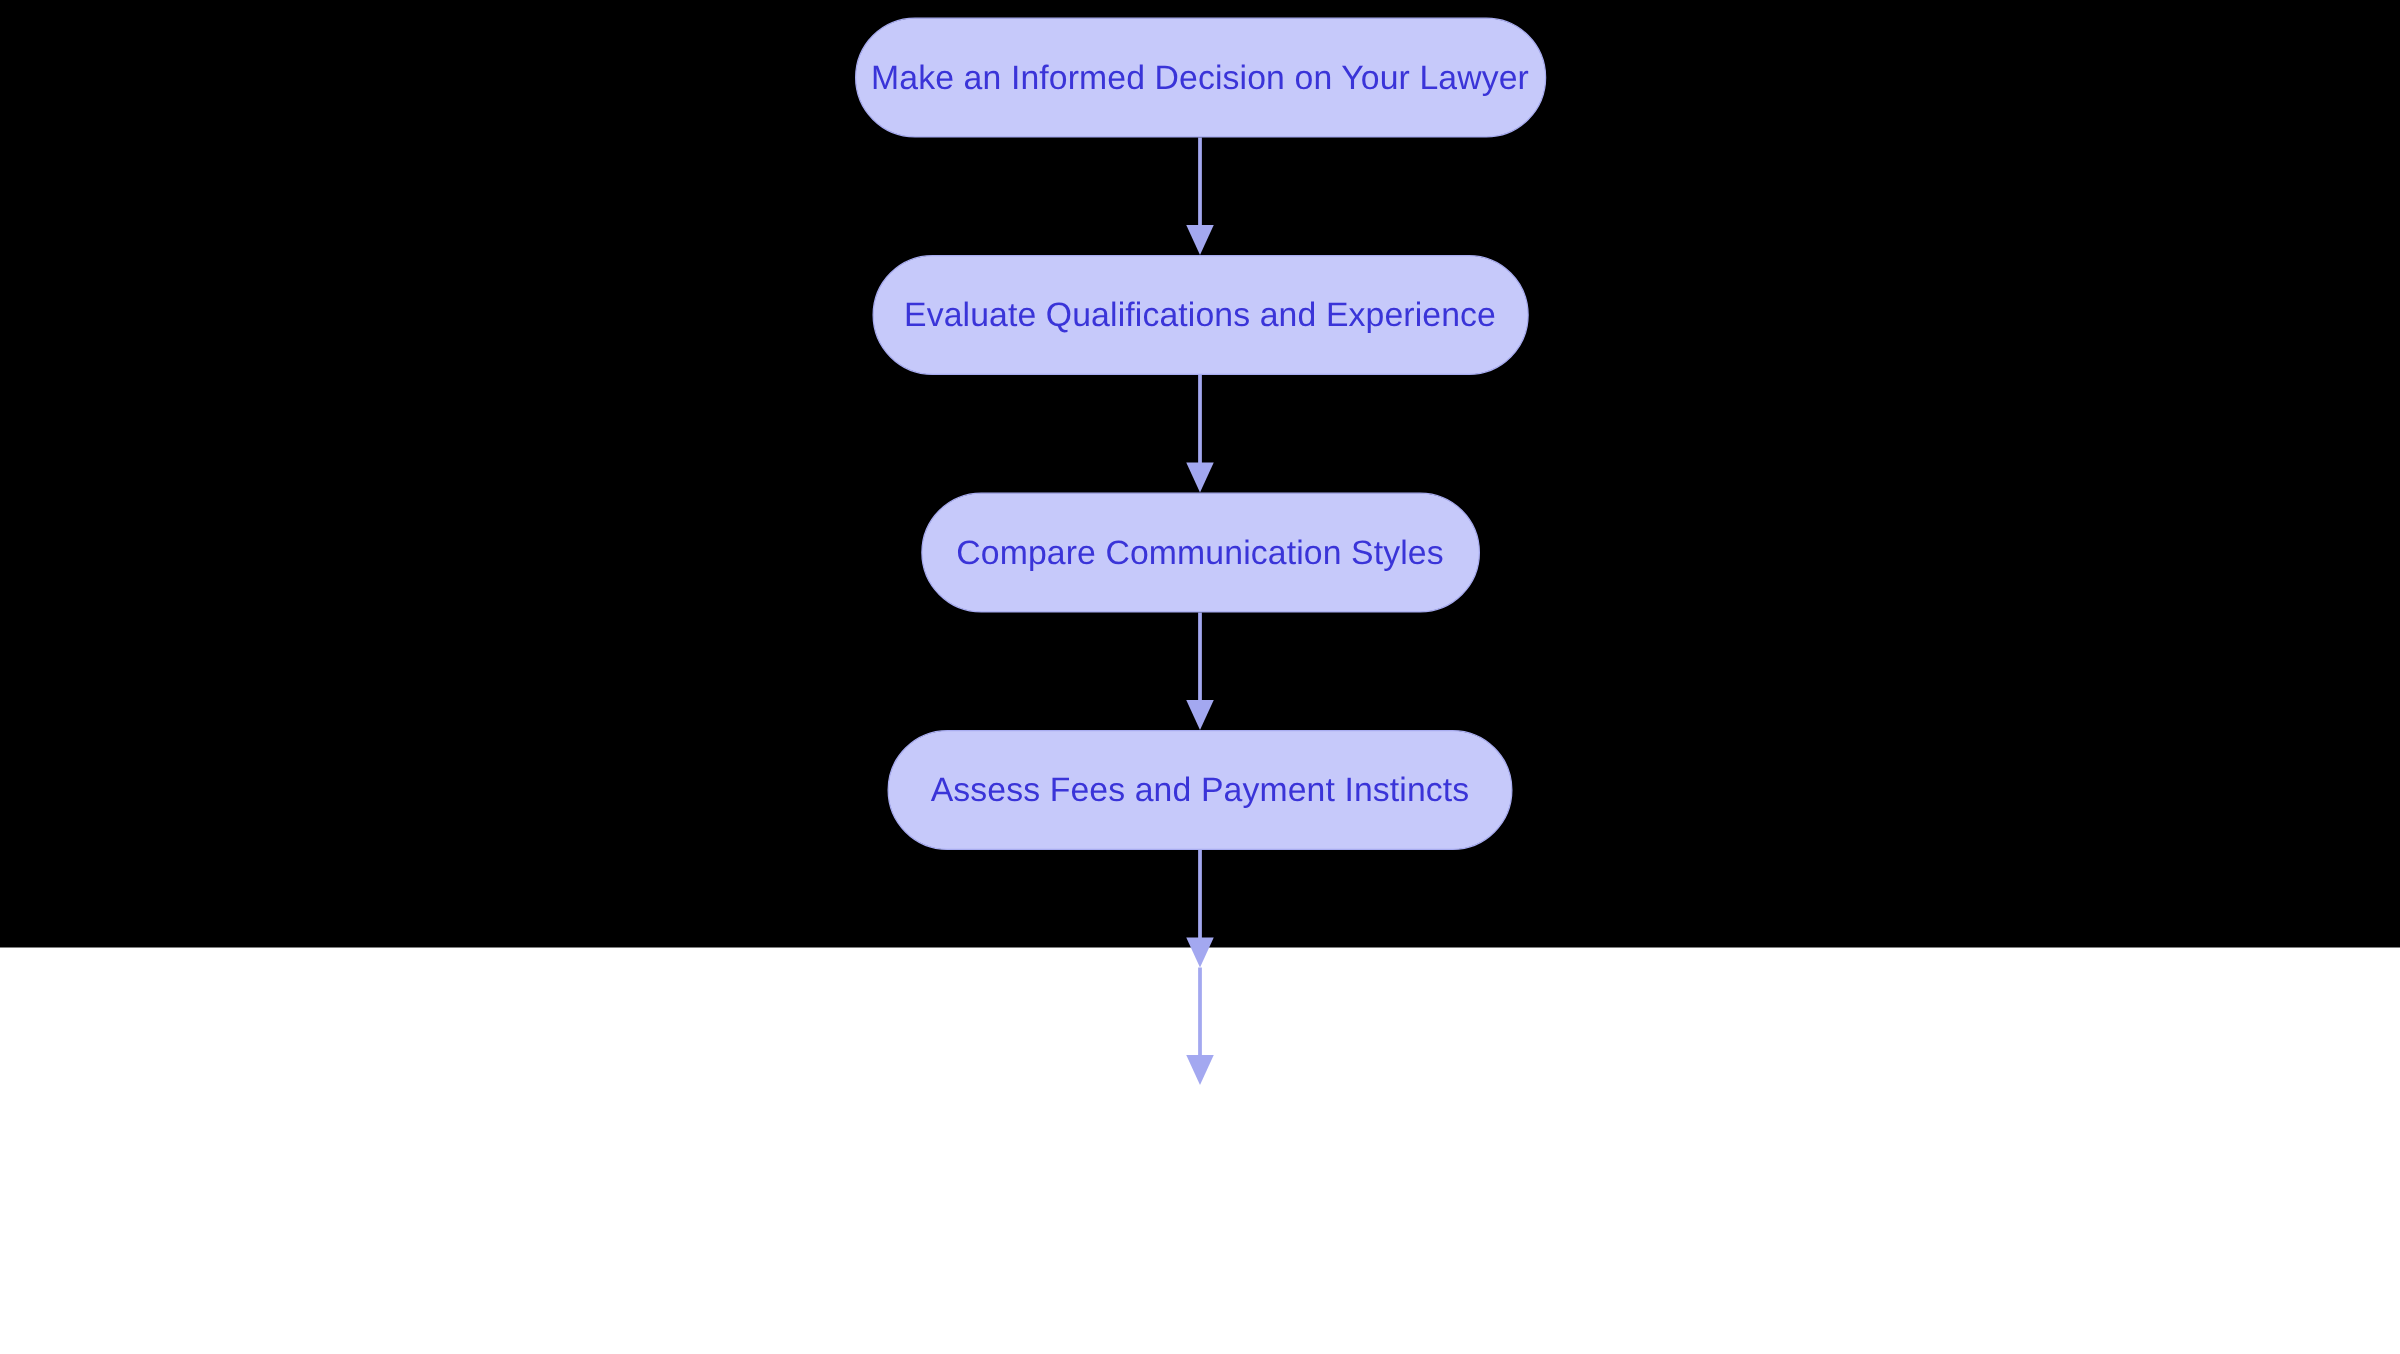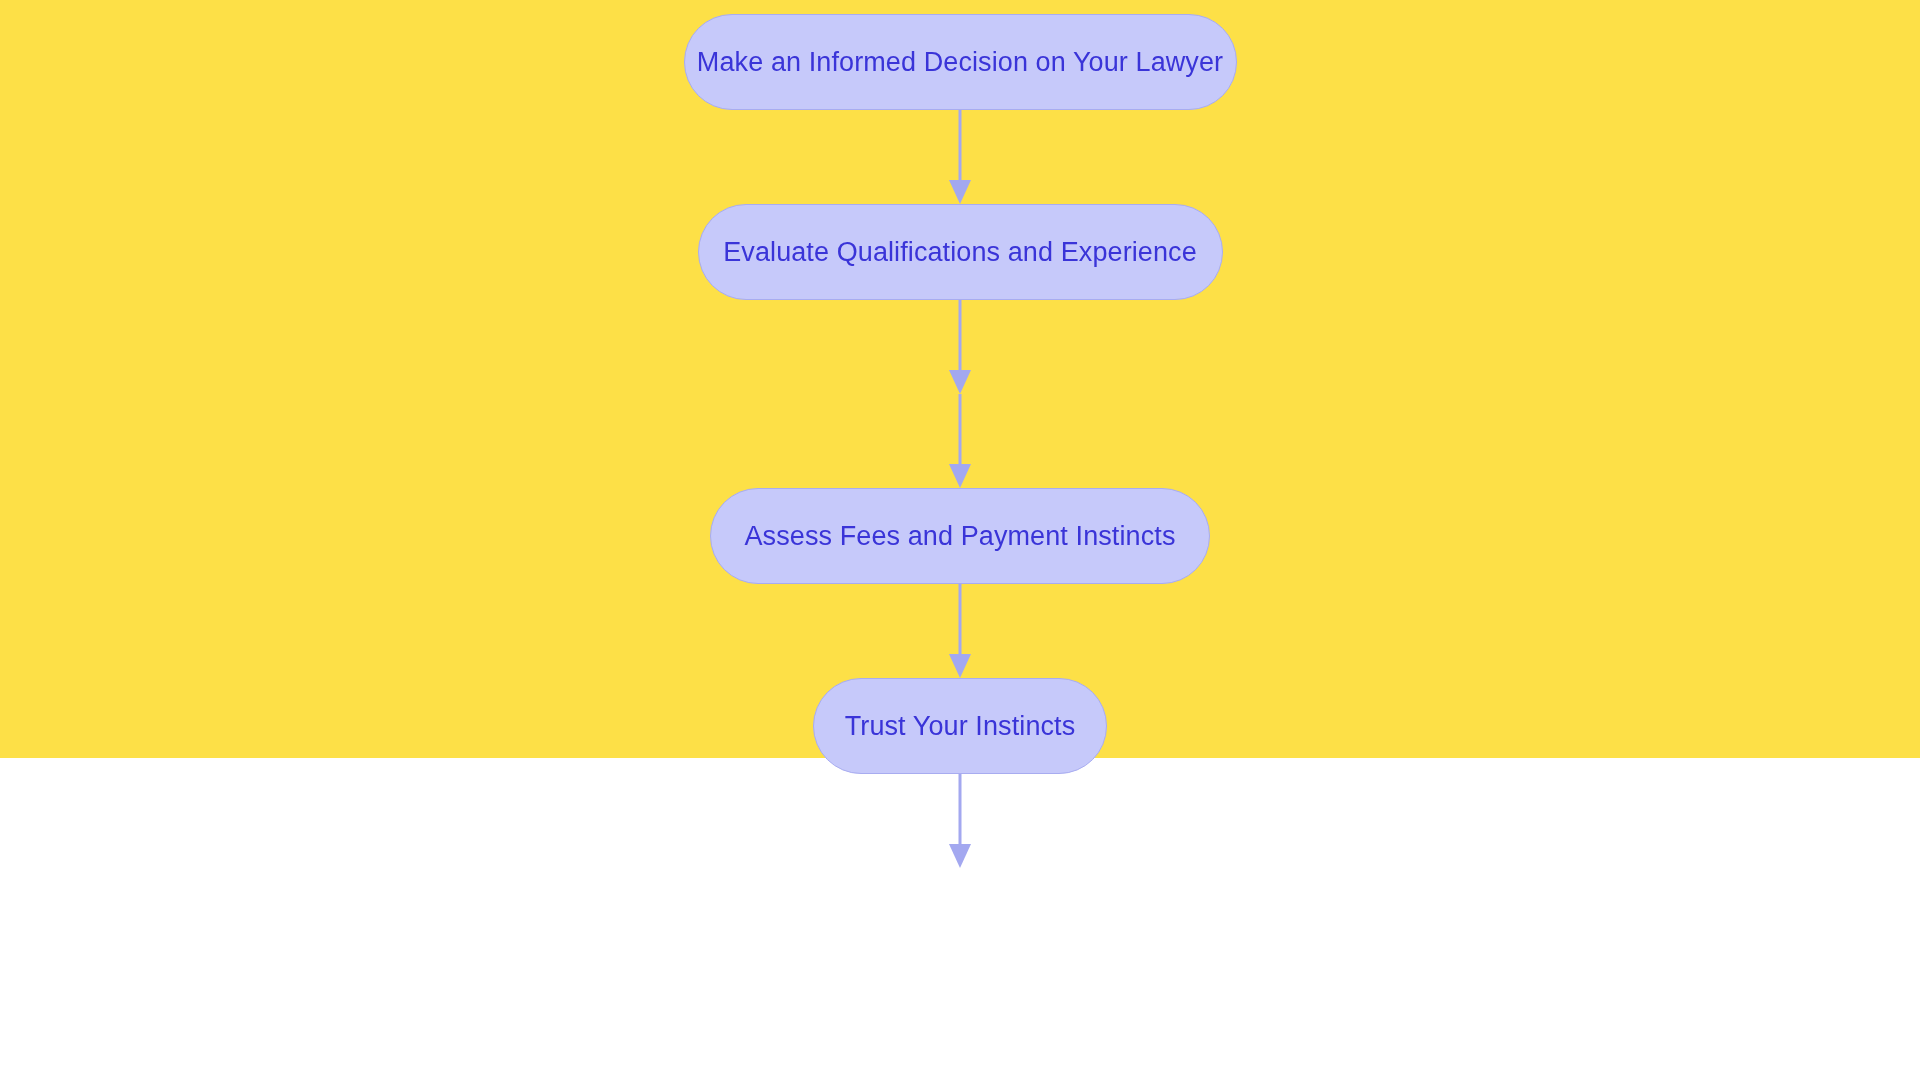--- a/index.html
+++ b/index.html
@@ -11,21 +11,21 @@
     width: 1920px;
     height: 1083px;
     font-family: "Liberation Sans", sans-serif;
     overflow: hidden;
   }
 
   #flowchart {
     position: relative;
     width: 1920px;
     height: 758px;
-    background: #fde047;
+    background: #000000;
   }
 
   .flow-column {
     position: absolute;
     left: 0;
     top: 0;
     width: 1920px;
     height: 1083px;
     display: flex;
     flex-direction: column;
@@ -107,38 +107,38 @@
 
     <div class="node" style="width:525px;">
       <span class="node-label">Evaluate Qualifications and Experience</span>
     </div>
 
     <div class="connector">
       <span class="stem"></span>
       <span class="head"></span>
     </div>
 
+    <div class="node" style="width:447px;">
+      <span class="node-label">Compare Communication Styles</span>
+    </div>
 
     <div class="connector">
       <span class="stem"></span>
       <span class="head"></span>
     </div>
 
     <div class="node" style="width:500px;">
       <span class="node-label">Assess Fees and Payment Instincts</span>
     </div>
 
     <div class="connector">
       <span class="stem"></span>
       <span class="head"></span>
     </div>
 
-    <div class="node" style="width:294px;">
-      <span class="node-label">Trust Your Instincts</span>
-    </div>
 
     <div class="connector">
       <span class="stem"></span>
       <span class="head"></span>
     </div>
 
 
   </div>
 </div>
 

